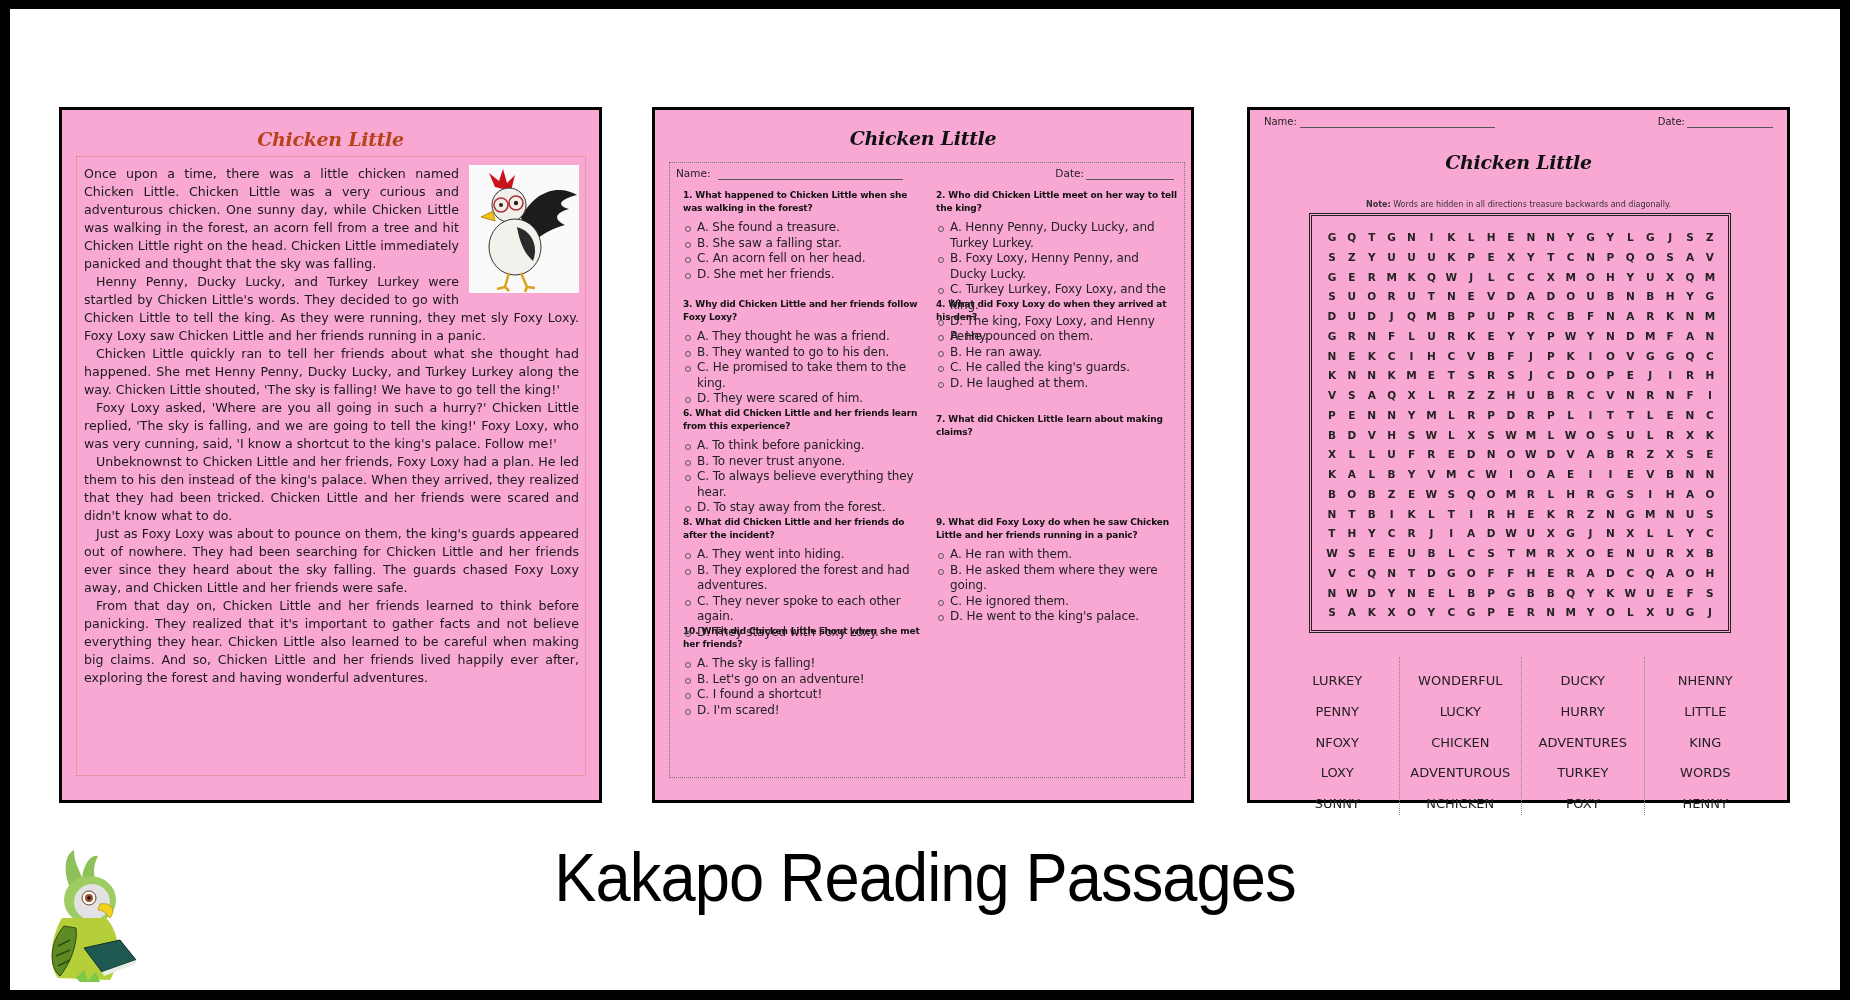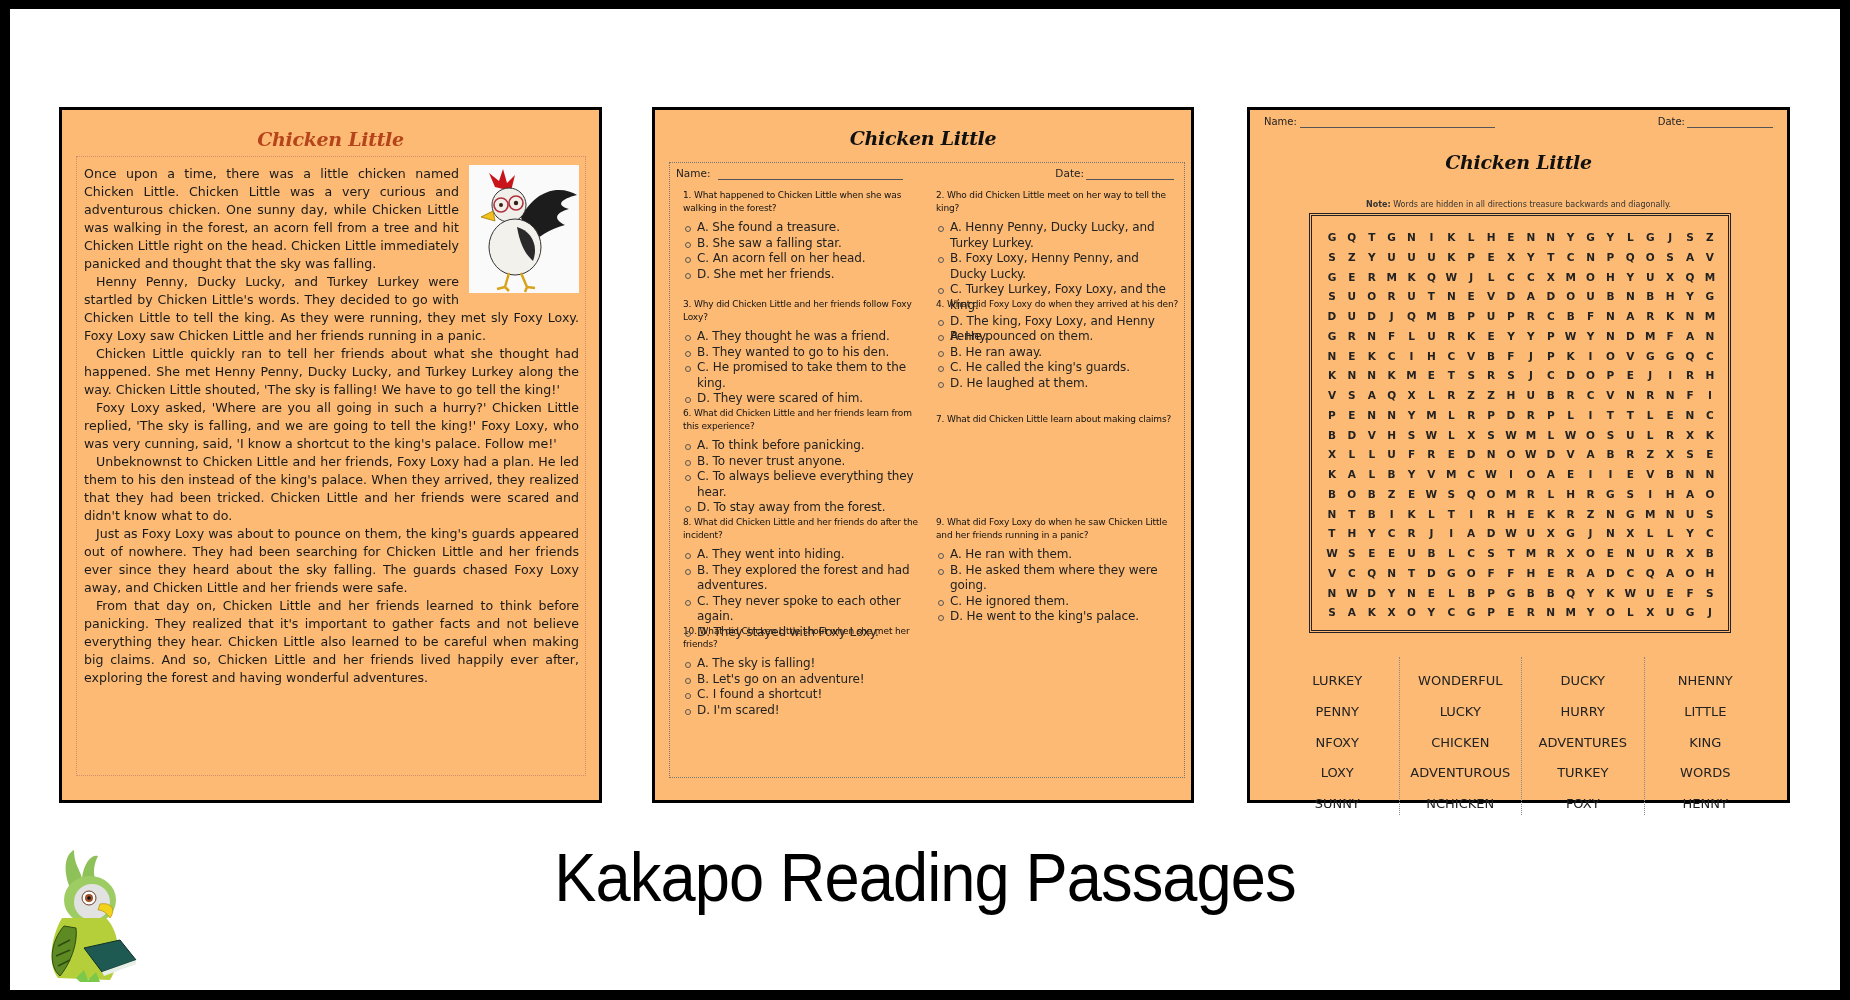--- a/index.html
+++ b/index.html
@@ -4,21 +4,21 @@
 <style>
   * { box-sizing: border-box; margin: 0; padding: 0; }
   html, body { width: 1850px; height: 1000px; overflow: hidden; background: #000; }
   body { position: relative; font-family: "DejaVu Sans", sans-serif; }
   .canvas {
     position: absolute; left: 10px; top: 9px; width: 1830px; height: 981px;
     background: #fff;
   }
   .page {
     position: absolute; top: 107px; height: 696px; width: 543px;
-    background: #fdba74; border: 3px solid #000;
+    background: #f9a8d4; border: 3px solid #000;
   }
   #page1 { left: 59px; }
   #page2 { left: 652px; width: 542px; }
   #page3 { left: 1247px; width: 543px; }
 
   .script-title {
     position: absolute; left: 0; right: 0; text-align: center;
     font-family: "DejaVu Serif", serif; font-style: italic; font-weight: bold;
     font-size: 19px; letter-spacing: -0.3px;
   }
@@ -51,21 +51,21 @@
   }
   .name-row .lbl-name { position: absolute; left: 0; top: 0; }
   .name-row .line-name { position: absolute; left: 42px; top: 12px; width: 185px; border-bottom: 1px solid #555; }
   .name-row .lbl-date { position: absolute; right: 90px; top: 0; }
   .name-row .line-date { position: absolute; right: 0; top: 12px; width: 88px; border-bottom: 1px solid #555; }
   .q-grid {
     position: absolute; left: 13px; top: 26px; width: 496px;
     display: grid; grid-template-columns: 243px 243px; column-gap: 10px;
   }
   .question { height: 109px; font-family: "DejaVu Sans", sans-serif; }
-  .q-title { font-size: 9px; font-weight: normal; line-height: 12.6px; color: #111; min-height: 27px; letter-spacing: -0.15px; }
+  .q-title { font-size: 9px; font-weight: bold; line-height: 12.6px; color: #111; min-height: 27px; letter-spacing: -0.15px; }
   .q-opts { list-style: none; margin-top: 4px; }
   .q-opts li { font-size: 12px; line-height: 15.6px; color: #222; padding-left: 14px; position: relative; letter-spacing: -0.1px; }
   .q-opts li::before {
     content: ""; position: absolute; left: 2px; top: 6px; width: 4px; height: 4px;
     border: 1px solid #555; border-radius: 50%;
   }
   .question.single-line .q-title { min-height: 14px; margin-top: 6px; }
   .question.single-line .q-opts { margin-top: 5px; }
 
   

